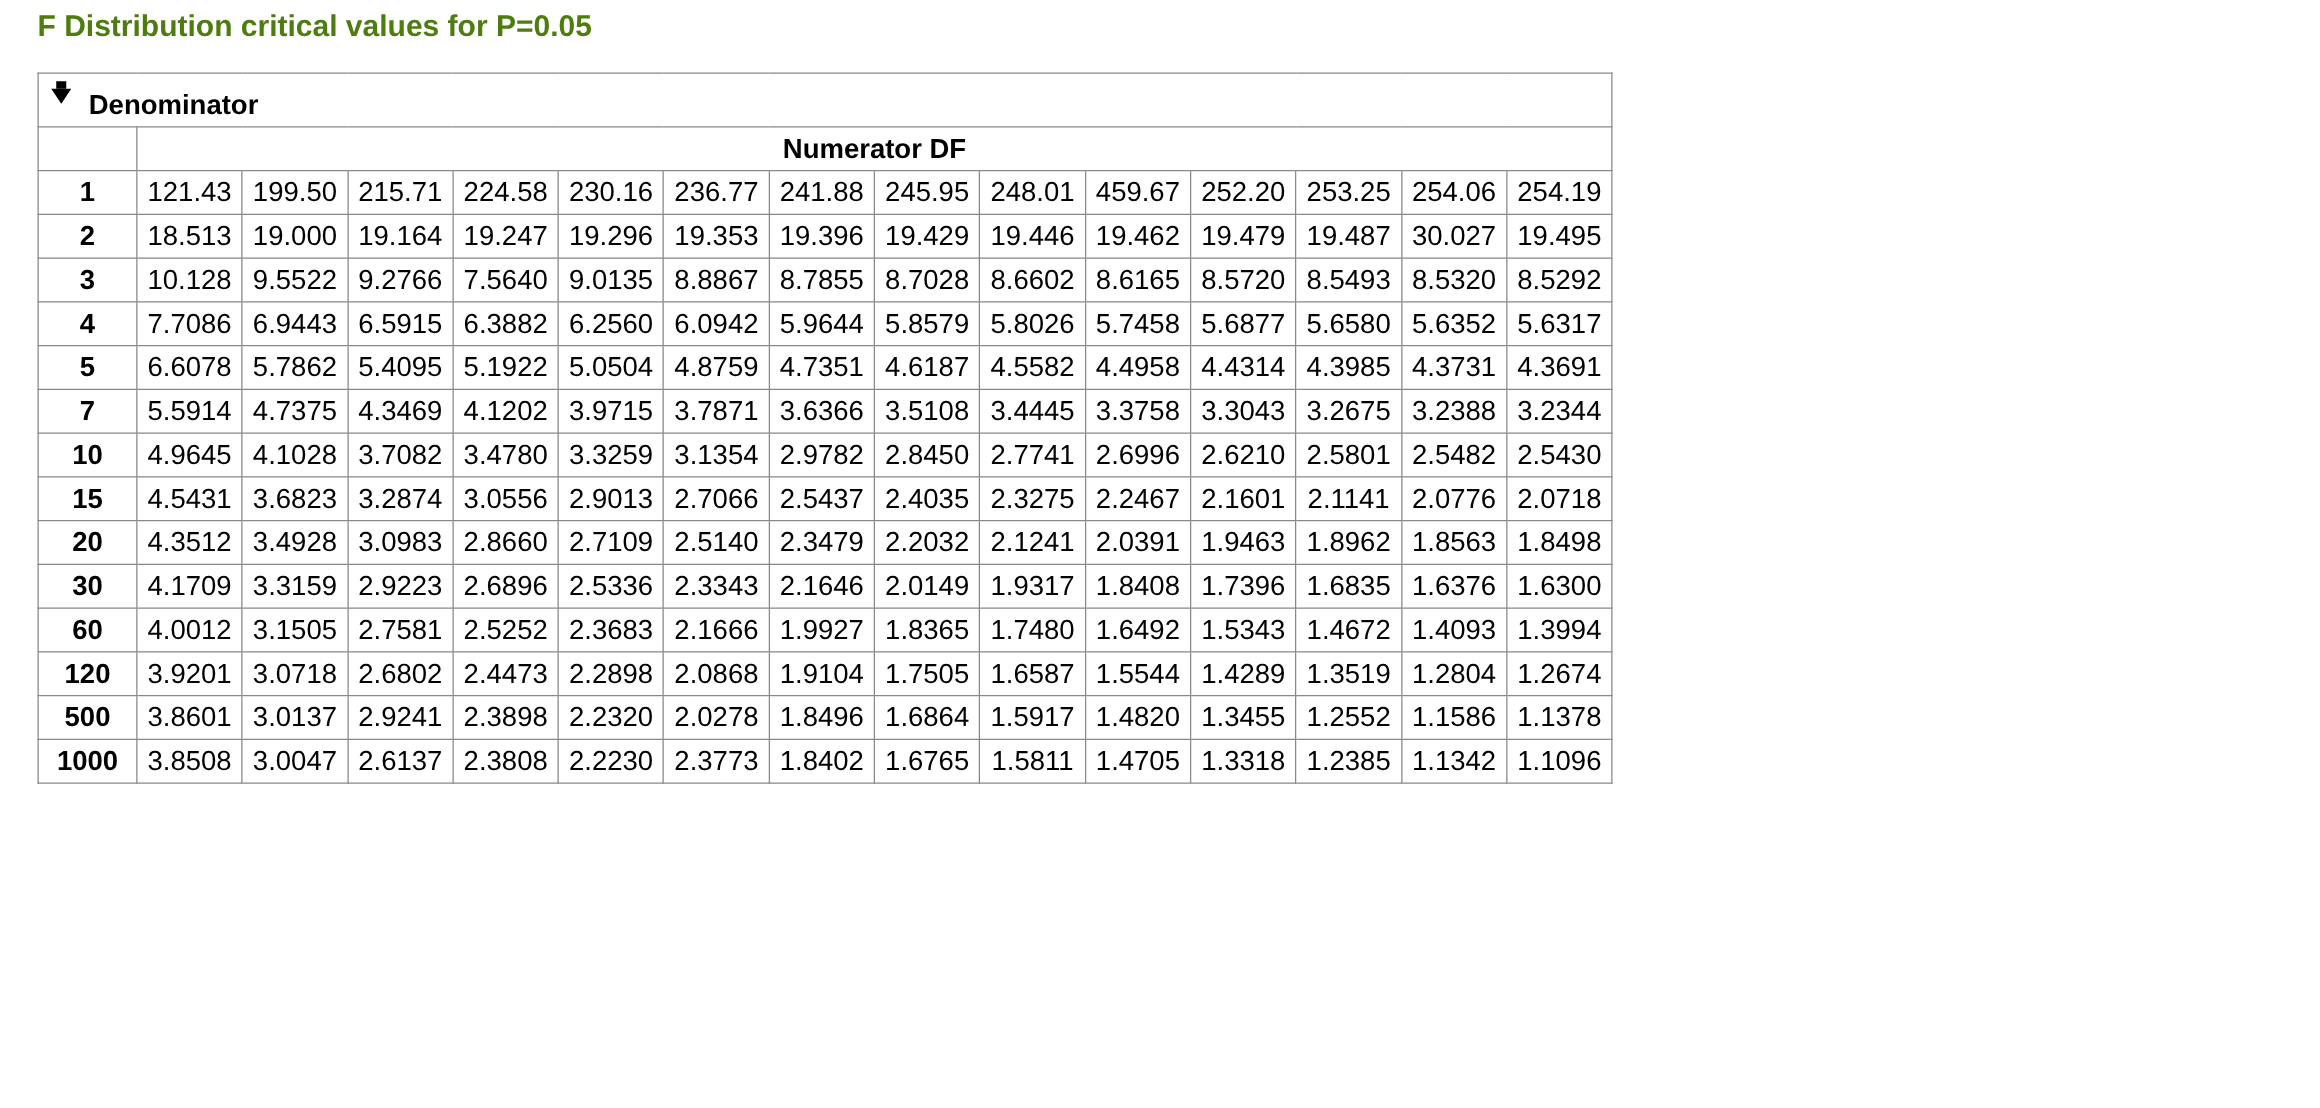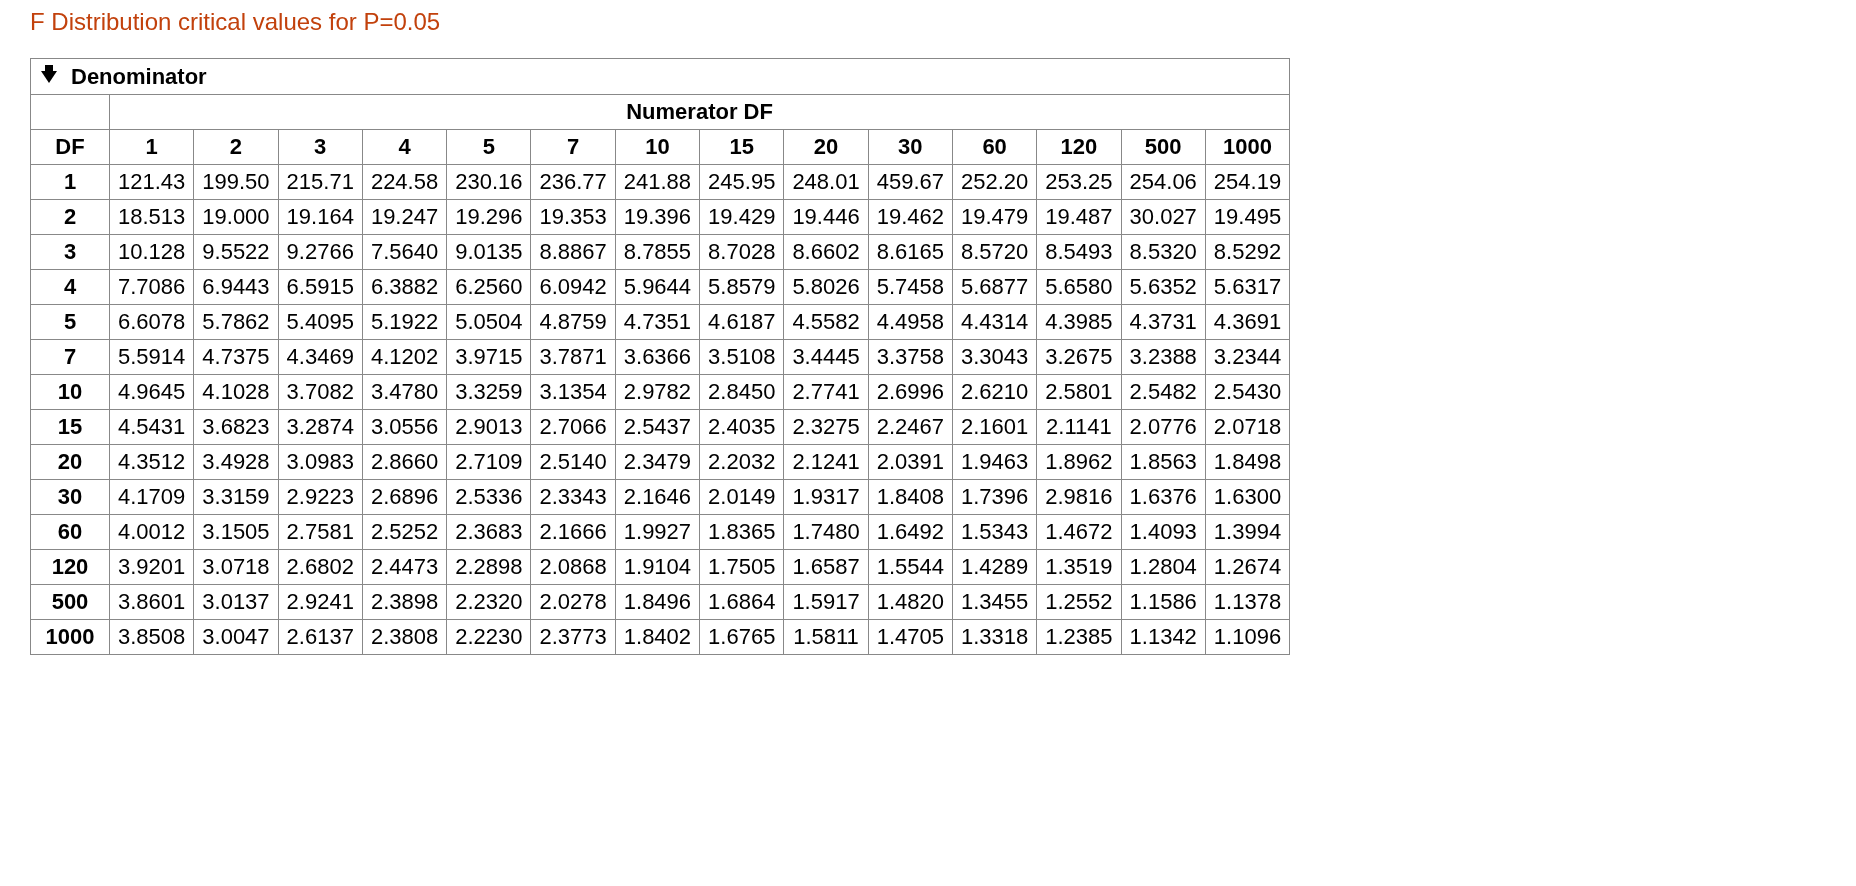--- a/index.html
+++ b/index.html
@@ -2,23 +2,23 @@
 <html><head>
   <meta charset="utf-8">
   <style>
     body {
       margin: 0;
       padding: 8px 30px;
       font-family: Arial, Helvetica, sans-serif;
       background: #fff;
     }
     .title {
-      color: #c2410c;
+      color: #4d7c0f;
       font-size: 24px;
-      font-weight: normal;
+      font-weight: bold;
       margin: 0 0 22px 0;
     }
     table.f-table {
       border-collapse: collapse;
       font-size: 22px;
       color: #000;
     }
     table.f-table td,
     table.f-table th {
       border: 1px solid #888;
@@ -26,21 +26,21 @@
       text-align: center;
       font-weight: bold;
       white-space: nowrap;
     }
     .denom-cell {
       text-align: left !important;
       font-weight: bold;
     }
     .toggle-wrapper {
       display: inline-flex;
-      align-items: center;
+      align-items: flex-start;
       gap: 10px;
     }
     .toggle-icon {
       display: inline-block;
       width: 0;
       height: 0;
       border-left: 8px solid transparent;
       border-right: 8px solid transparent;
       border-top: 12px solid #000;
       position: relative;
@@ -79,37 +79,20 @@
   <tbody id="tbl-body">
       <tr>
         <td colspan="15" class="denom-cell"><span class="toggle-wrapper">
             <span class="toggle-icon"></span>
             <span>Denominator</span>
           </span></td>
       </tr>
       <tr>
         <td class="blank-left"></td>
         <td colspan="14" class="num-cell">Numerator DF</td>
-      </tr>
-      <tr>
-        <td>DF</td>
-        <td>1</td>
-        <td>2</td>
-        <td>3</td>
-        <td>4</td>
-        <td>5</td>
-        <td>7</td>
-        <td>10</td>
-        <td>15</td>
-        <td>20</td>
-        <td>30</td>
-        <td>60</td>
-        <td>120</td>
-        <td>500</td>
-        <td>1000</td>
       </tr>
       <tr class="data-row">
         <td class="row-header">1</td>
         <td class="val">121.43</td>
         <td class="val">199.50</td>
         <td class="val">215.71</td>
         <td class="val">224.58</td>
         <td class="val">230.16</td>
         <td class="val">236.77</td>
         <td class="val">241.88</td>
@@ -263,21 +246,21 @@
         <td class="val">3.3159</td>
         <td class="val">2.9223</td>
         <td class="val">2.6896</td>
         <td class="val">2.5336</td>
         <td class="val">2.3343</td>
         <td class="val">2.1646</td>
         <td class="val">2.0149</td>
         <td class="val">1.9317</td>
         <td class="val">1.8408</td>
         <td class="val">1.7396</td>
-        <td class="val">2.9816</td>
+        <td class="val">1.6835</td>
         <td class="val">1.6376</td>
         <td class="val">1.6300</td>
       </tr>
       <tr class="data-row">
         <td class="row-header">60</td>
         <td class="val">4.0012</td>
         <td class="val">3.1505</td>
         <td class="val">2.7581</td>
         <td class="val">2.5252</td>
         <td class="val">2.3683</td>

